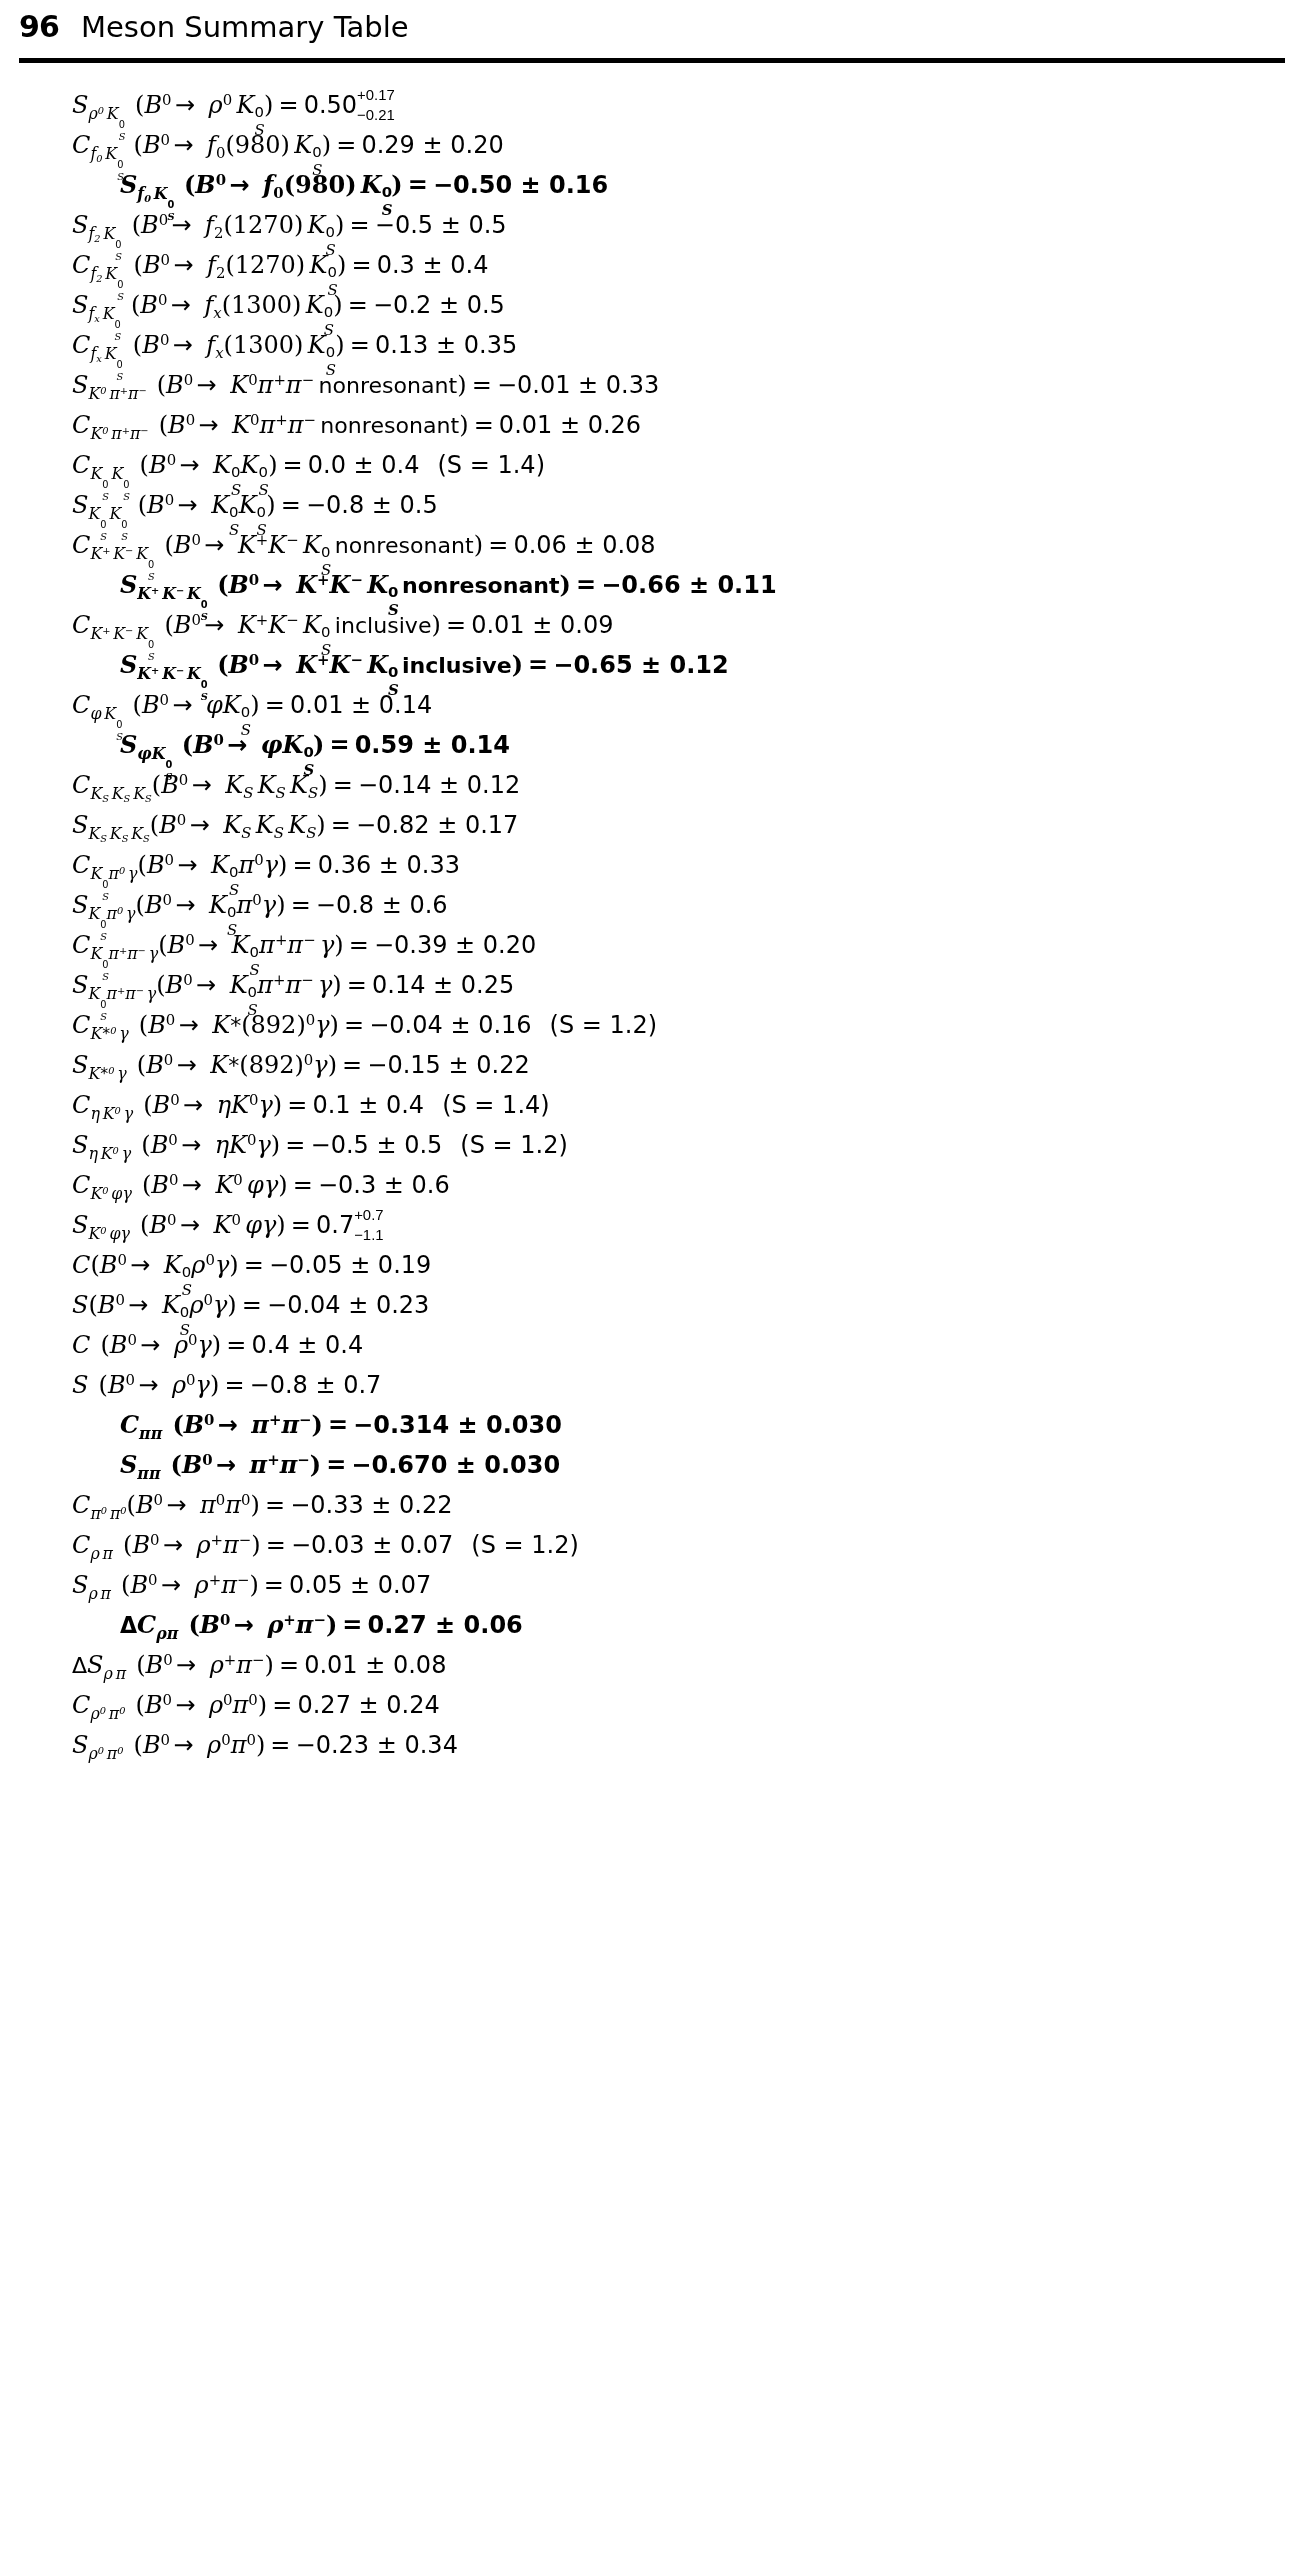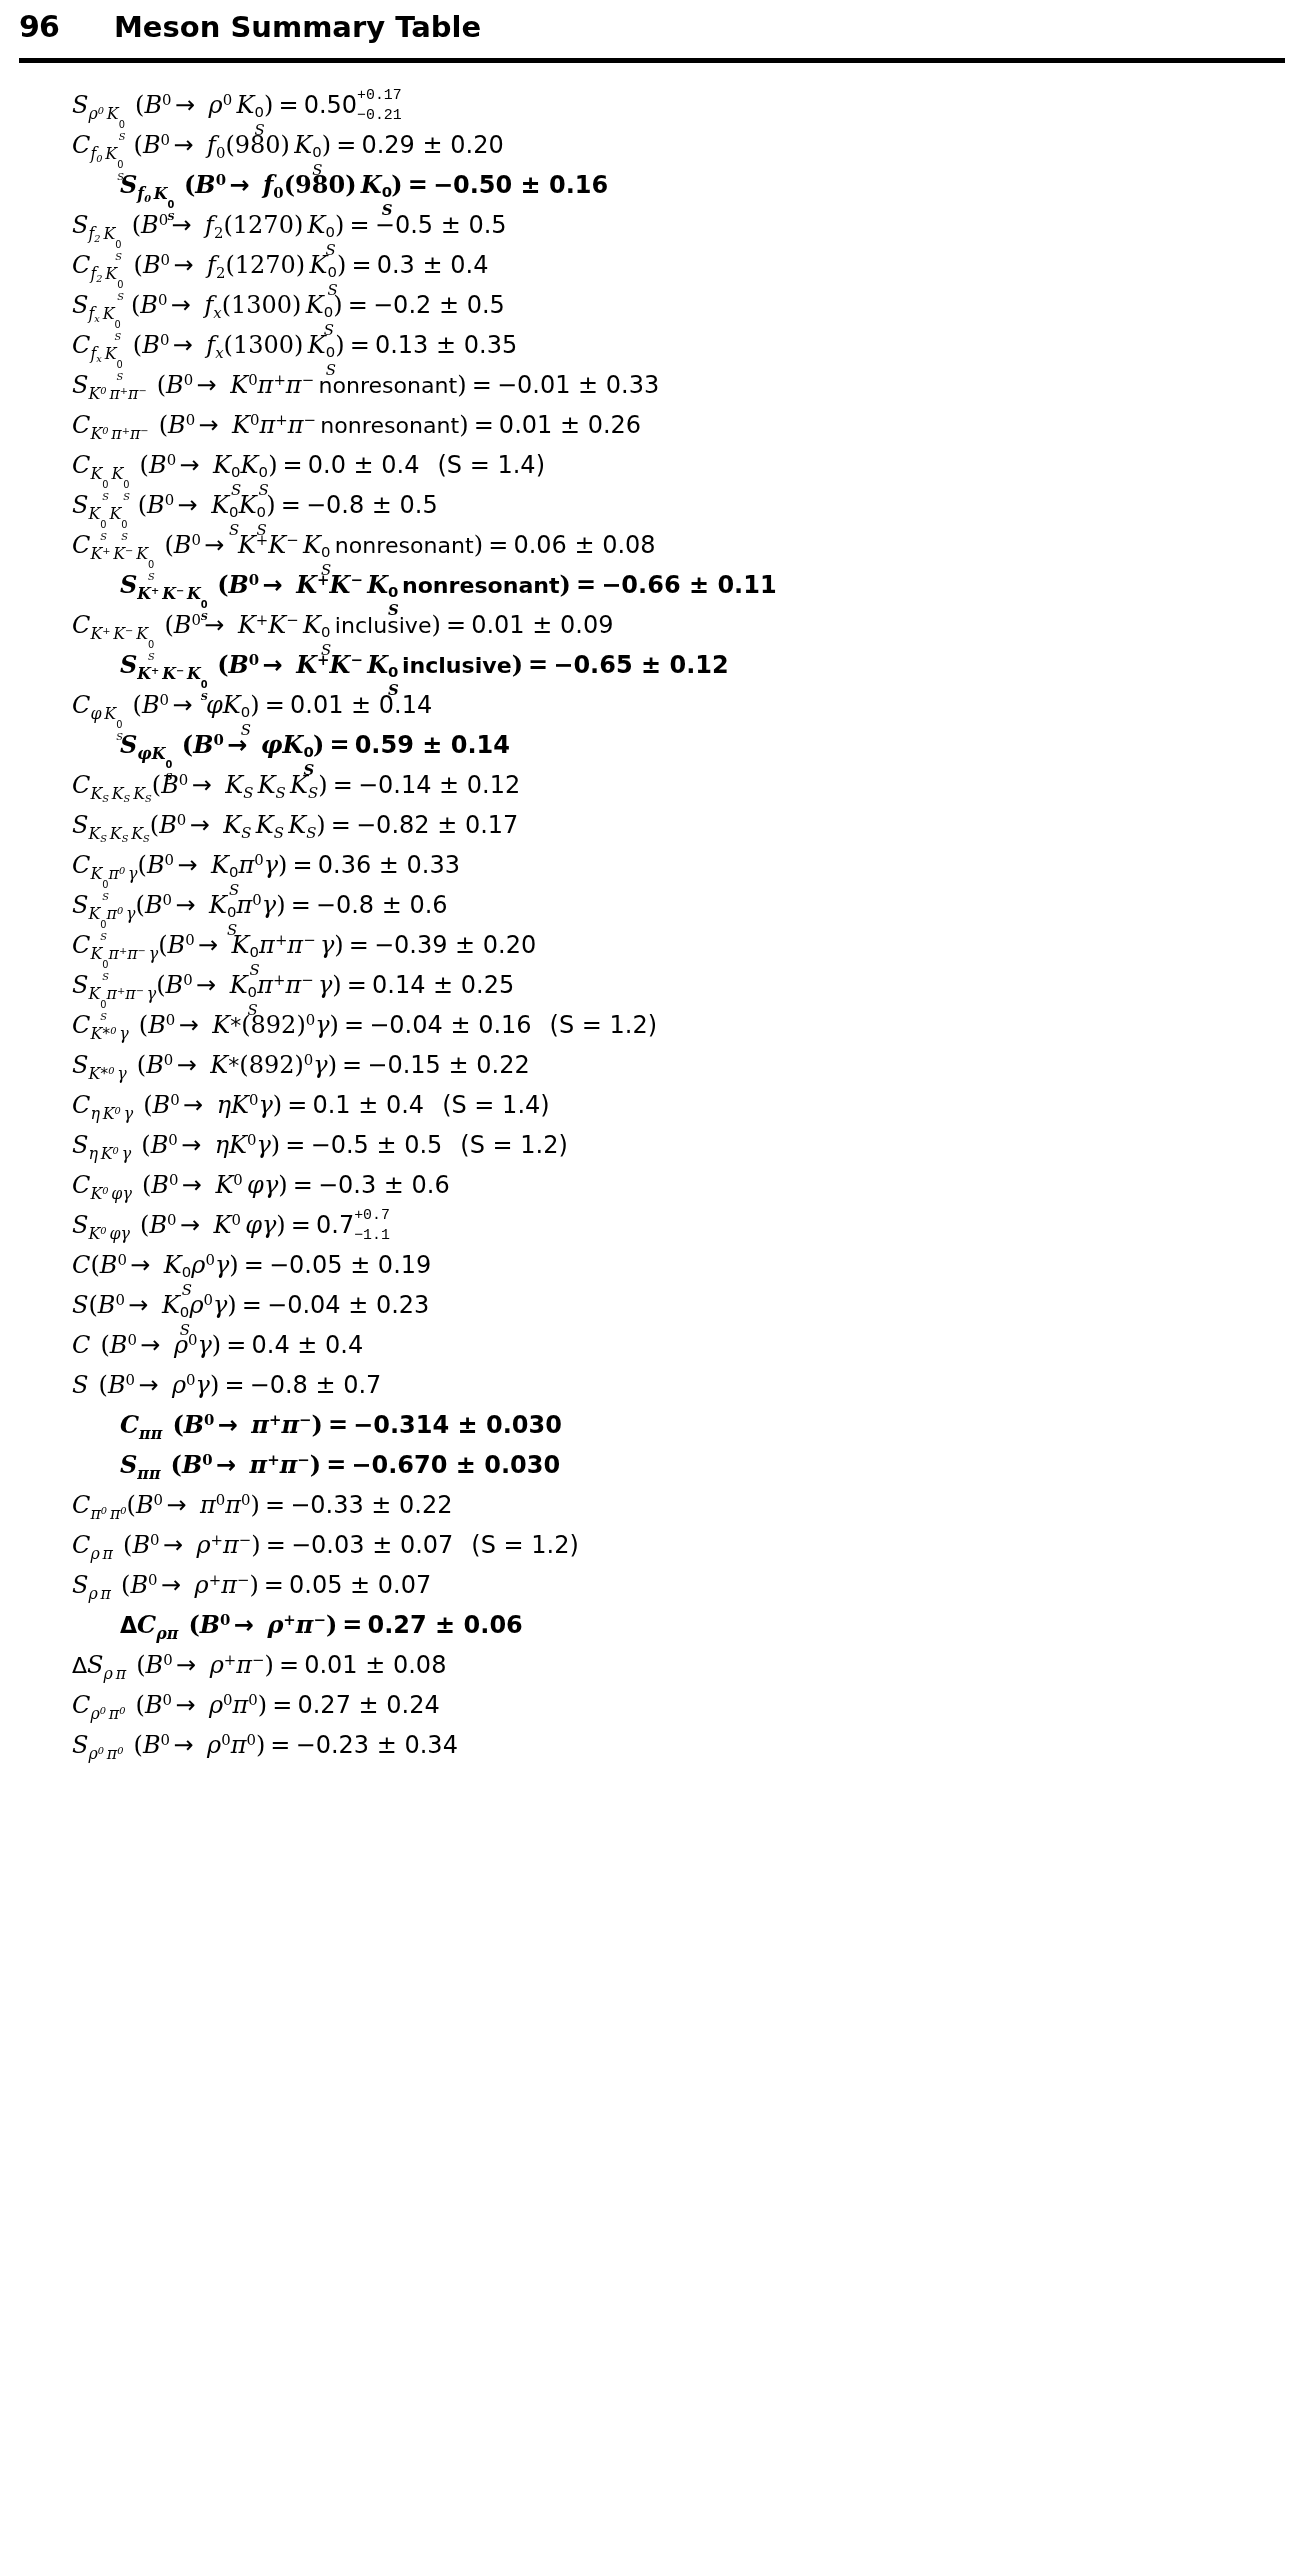--- a/index.html
+++ b/index.html
@@ -26,23 +26,23 @@
   }
   .page-number {
     font-family: "DejaVu Sans", sans-serif;
     font-weight: 700;
     font-size: 30px;
     letter-spacing: -0.9px;
     line-height: 1;
   }
   .page-title {
     font-family: "DejaVu Sans", sans-serif;
-    font-weight: 700;
+    font-weight: 400;
     font-size: 29px;
-    margin-left: 55px;
+    margin-left: 22px;
     line-height: 1;
   }
   .header-rule {
     margin: 12px 19px 0 19px;
     height: 5.1px;
     background: #000000;
   }
 
   
   .eq-list {
@@ -135,21 +135,21 @@
     display: inline-block;
     position: relative;
     vertical-align: baseline;
     width: 2.55em;
     height: 1em;
   }
   .stk .pls, .stk .mns {
     position: absolute;
     left: 0;
     font-size: 0.62em;
-    font-family: Liberation Mono, monospace;
+    font-family: Liberation Sans, sans-serif;
     font-style: normal;
     white-space: nowrap;
   }
   .stk .pls { top: -0.95em; }
   .stk .mns { top:  0.42em; }
 
   
   .subgrp {
     font-size: 0.66em;
     vertical-align: -0.38em;

